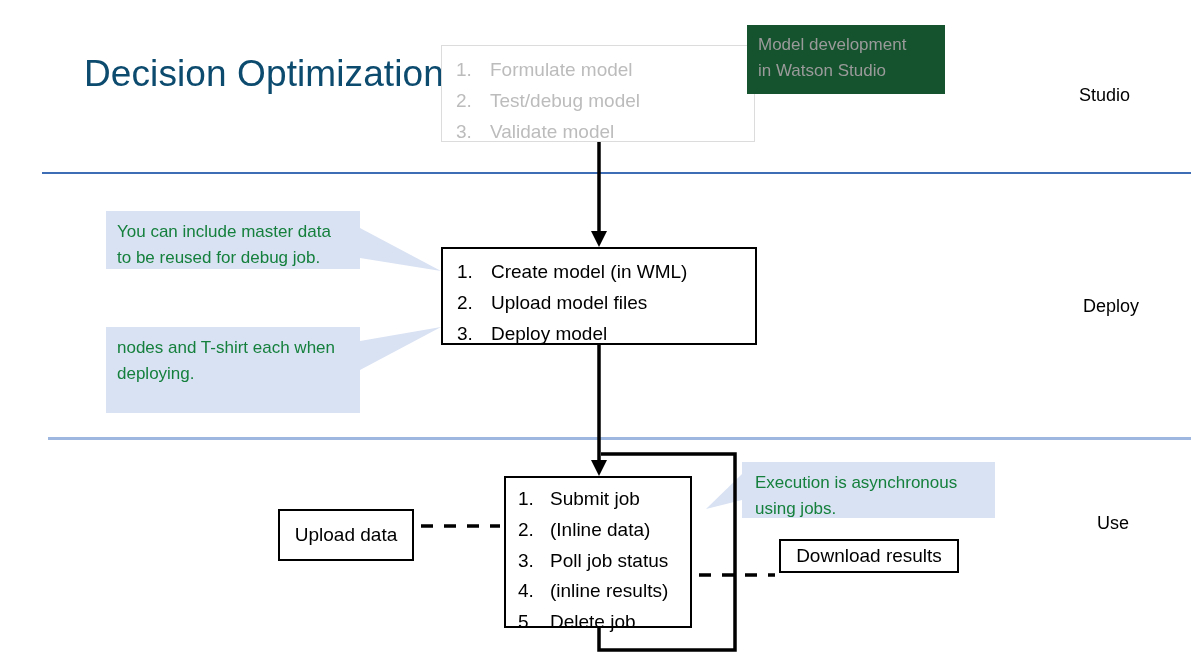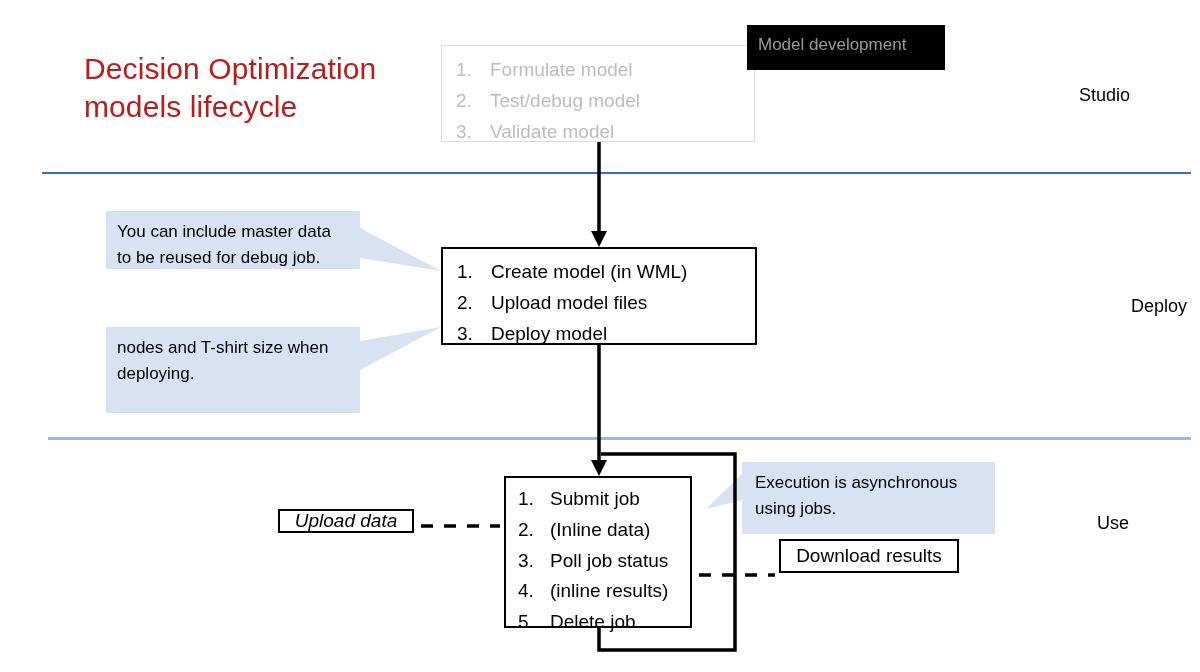--- a/index.html
+++ b/index.html
@@ -18,36 +18,36 @@
     background: #ffffff;
     overflow: hidden;
   }
 
   
   .title {
     position: absolute;
     left: 84px;
     top: 50px;
     width: 400px;
-    font-size: 30px;
+    font-size: 37px;
     line-height: 1.28;
-    color: #b91c1c;
+    color: #0c4a6e;
     font-weight: 400;
     letter-spacing: 0.1px;
   }
 
   
   .stage-label {
     position: absolute;
     font-size: 18px;
     color: #000000;
     white-space: nowrap;
   }
   .stage-label.develop { left: 1079px; top: 85px; }
-  .stage-label.deploy  { left: 1083px; top: 296px; margin-left: 48px; }
+  .stage-label.deploy  { left: 1083px; top: 296px; }
   .stage-label.use     { left: 1097px; top: 513px; }
 
   
   .divider {
     position: absolute;
     height: 2px;
     border: 0;
     margin: 0;
   }
   .divider.d1 { left: 42px;  top: 172px; width: 1149px; background: #3f6db5; }
@@ -119,66 +119,66 @@
     background: #ffffff;
     display: flex;
     align-items: center;
     justify-content: center;
     font-size: 19px;
     color: #000000;
     white-space: nowrap;
     box-sizing: border-box;
     z-index: 4;
   }
-  .pill-upload   { left: 278px; top: 509px; width: 136px; height: 24px; font-style: italic; }
+  .pill-upload   { left: 278px; top: 509px; width: 136px; height: 52px; }
   .pill-download { left: 779px; top: 539px; width: 180px; height: 34px; }
 
   
   .callout {
     position: absolute;
     box-sizing: border-box;
     font-size: 17px;
     line-height: 1.5;
     z-index: 5;
   }
   .callout .ctext { position: relative; z-index: 2; }
 
   .callout-grey {
-    background: #000000;
+    background: #14532d;
     color: #9a9a9a;
     left: 747px;
     top: 25px;
     width: 198px;
-    height: 45px;
+    height: 69px;
     padding: 7px 10px 0 11px;
   }
 
   .callout-blue {
     background: #d9e2f3;
-    color: #000000;
+    color: #15803d;
   }
   .co-master {
     left: 106px;
     top: 211px;
     width: 254px;
     height: 58px;
     padding: 8px 0 0 11px;
   }
   .co-nodes {
     left: 106px;
     top: 327px;
     width: 254px;
     height: 86px;
     padding: 8px 0 0 11px;
   }
   .co-async {
     left: 742px;
     top: 462px;
     width: 253px;
-    height: 72px;
+    height: 56px;
     padding: 8px 0 0 13px;
   }
 
   
   .vec {
     position: absolute;
     left: 0; top: 0;
     width: 1200px; height: 672px;
     pointer-events: none;
   }
@@ -212,21 +212,20 @@
     <line x1="421" y1="526" x2="500" y2="526" stroke="#000000" stroke-width="3.5" stroke-dasharray="12 11"></line>
 
     <line x1="699" y1="575" x2="775" y2="575" stroke="#000000" stroke-width="3.5" stroke-dasharray="12 11"></line>
   </svg>
 
   <hr class="divider d1">
   <hr class="divider d2">
 
   <div class="title">
     <div>Decision Optimization</div>
-    <div>models lifecycle</div>
   </div>
 
   <div class="stage-label develop">Studio</div>
   <div class="stage-label deploy">Deploy</div>
   <div class="stage-label use">Use</div>
 
   <div class="flowbox box-develop">
     <ol>
       <li>
         <span class="num">1.</span>
@@ -283,29 +282,30 @@
         <span>Delete job</span>
       </li>
     </ol>
   </div>
 
   <div class="pillbox pill-upload">Upload data</div>
   <div class="pillbox pill-download">Download results</div>
 
   <div class="callout callout-grey">
     <div class="ctext">Model development</div>
+    <div class="ctext">in Watson Studio</div>
   </div>
 
   <div class="callout callout-blue co-master">
     <div class="ctext">You can include master data</div>
     <div class="ctext">to be reused for debug job.</div>
   </div>
 
   <div class="callout callout-blue co-nodes">
-    <div class="ctext">nodes and T-shirt size when</div>
+    <div class="ctext">nodes and T-shirt each when</div>
     <div class="ctext">deploying.</div>
   </div>
 
   <div class="callout callout-blue co-async">
     <div class="ctext">Execution is asynchronous</div>
     <div class="ctext">using jobs.</div>
   </div>
 
 </div>
 

